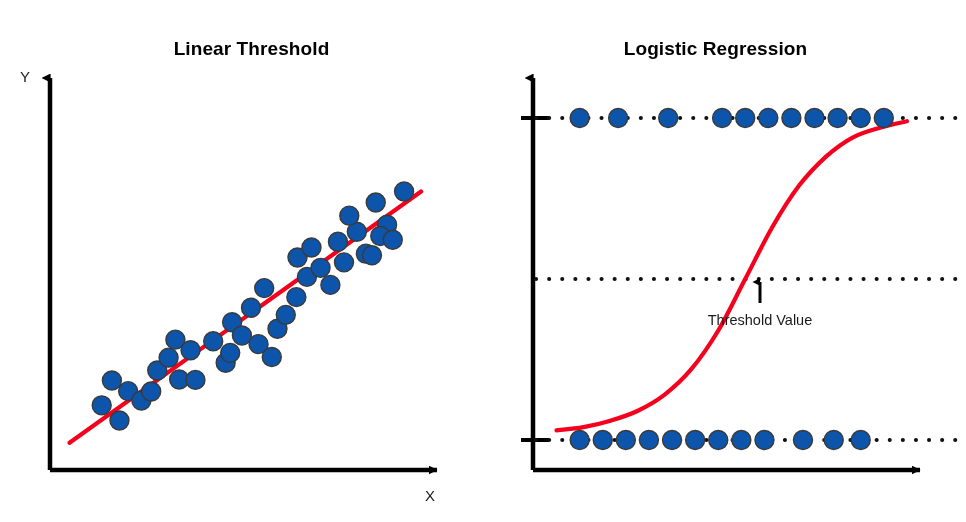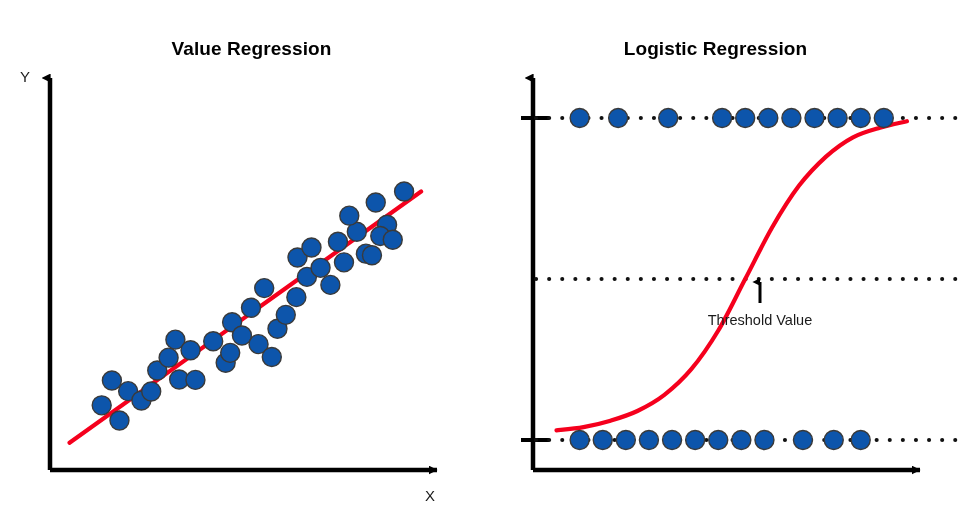--- a/index.html
+++ b/index.html
@@ -61,21 +61,21 @@
     font-size: 14.5px;
     fill: #1a1a1a;
   }
 </style>
 </head>
 <body>
 
 <div id="stage">
 
   <div class="panel" id="panel-linear">
-    <div class="panel-title">Value Regression</div>
+    <div class="panel-title">Linear Threshold</div>
     <div class="axis-label label-y-left">Y</div>
     <div class="axis-label label-x-left">X</div>
   </div>
 
   <div class="panel" id="panel-logistic">
     <div class="panel-title">Logistic Regression</div>
 
   </div>
 
   <svg class="plot" viewBox="0 0 966 522">

